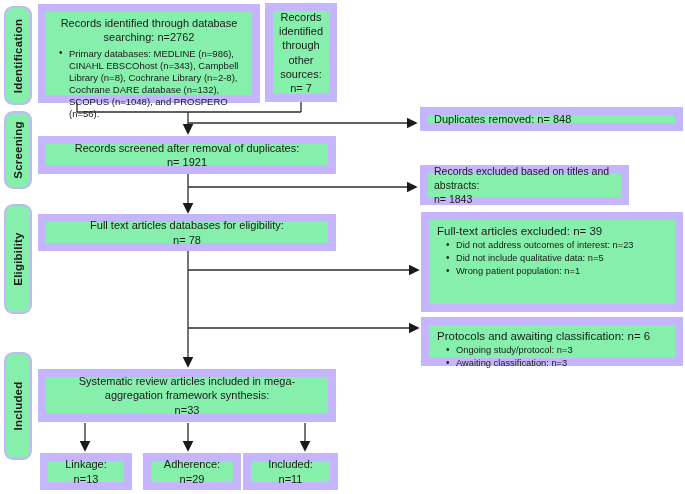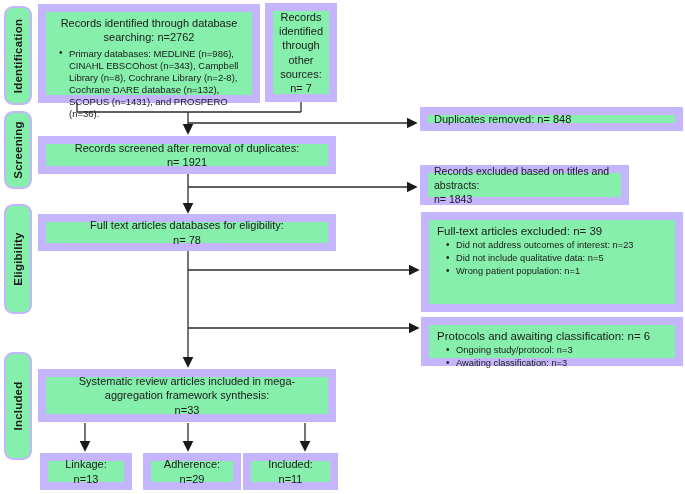--- a/index.html
+++ b/index.html
@@ -78,21 +78,21 @@
   <div class="box stage" style="left:4px;top:204px;width:28px;height:110px;">
     <div class="vlabel">Eligibility</div>
   </div>
   <div class="box stage" style="left:4px;top:352px;width:28px;height:108px;">
     <div class="vlabel">Included</div>
   </div>
 
   <div class="box" id="box-db-search" style="left:38px;top:4px;width:222px;height:99px;">
     <div class="title-wrap title-line">Records identified through database searching: n=2762</div>
     <ul class="bullets">
-      <li>Primary databases: MEDLINE (n=986), CINAHL EBSCOhost (n=343), Campbell Library (n=8), Cochrane Library (n=2-8), Cochrane DARE database (n=132), SCOPUS (n=1431), and PROSPERO (n=36).</li>
+      <li>Primary databases: MEDLINE (n=986), CINAHL EBSCOhost (n=343), Campbell Library (n=8), Cochrane Library (n=2-8), Cochrane DARE database (n=132), SCOPUS (n=1048), and PROSPERO (n=56).</li>
     </ul>
   </div>
 
   <div class="box center-text t11" style="left:265px;top:3px;width:72px;height:99px;padding:0;">
     <div>Records identified through other sources: n= 7</div>
   </div>
 
   <div class="box left-box" style="left:420px;top:107px;width:263px;height:24px;">
     <div class="hline" style="font-size:11px;">Duplicates removed: n= 848</div>
   </div>

